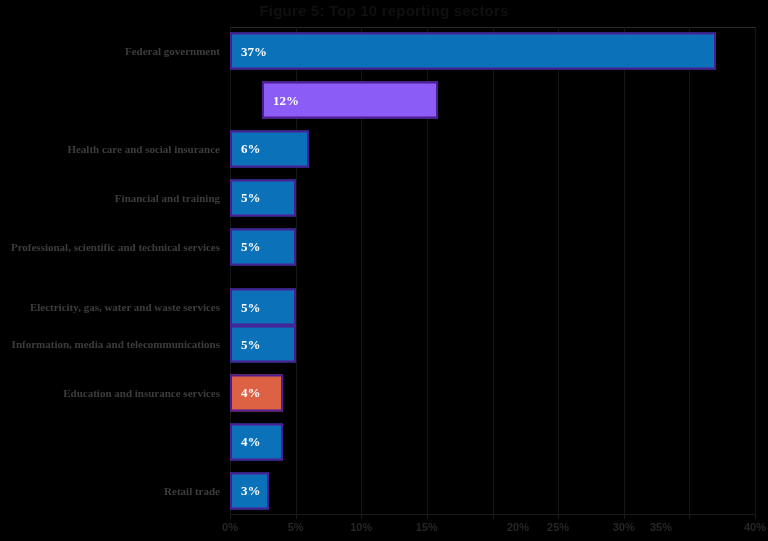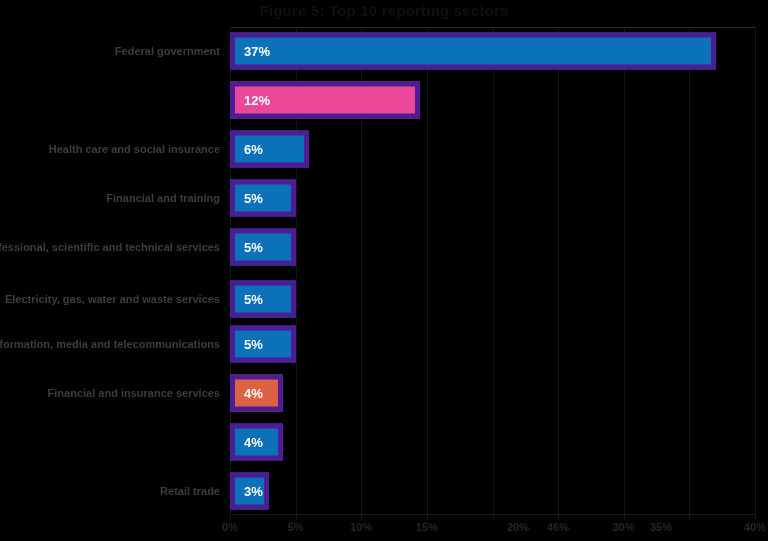--- a/index.html
+++ b/index.html
@@ -67,20 +67,21 @@
     height: 1px;
     background: #1b1b1b;
   }
 
   
   .row {
     position: absolute;
     left: 0;
     width: 100%;
     height: 48.8px;
+    font-family: Liberation Serif, serif;
   }
 
   .cat-label {
     position: absolute;
     right: 100%;
     margin-right: 10px;
     top: 50%;
     transform: translateY(-50%);
     font-size: 11px;
     font-weight: bold;
@@ -89,21 +90,21 @@
     text-align: right;
   }
 
   .bar {
     position: absolute;
     left: 0;
     top: 50%;
     transform: translateY(-50%);
     height: 37px;
     box-sizing: border-box;
-    border: 5px solid #4c1d95;
+    border: 2px solid #4c1d95;
     display: flex;
     align-items: center;
   }
   .bar.blue  { background: #0b72ba; }
   .bar.orange{ background: #dd6243; }
 
   .bar-value {
     color: #ffffff;
     font-size: 13px;
     font-weight: bold;
@@ -158,21 +159,21 @@
         <div class="gridline" style="left: 525px;"></div>
       </div>
     <div id="bars">
         <div class="row" style="top: 0px; height: 48.8px;">
           <div class="cat-label">Federal government</div>
           <div class="bar blue" style="width: 485.625px; background: rgb(11, 114, 186);">
             <span class="bar-value">37%</span>
           </div>
         </div>
         <div class="row" style="top: 48.8px; height: 48.8px;">
-          <div class="bar blue" style="width: 190px; background: #ec4899;">
+          <div class="bar blue" style="width: 176px; background: #8b5cf6; margin-left: 32px;">
             <span class="bar-value">12%</span>
           </div>
         </div>
         <div class="row" style="top: 97.6px; height: 48.8px;">
           <div class="cat-label">Health care and social insurance</div>
           <div class="bar blue" style="width: 78.75px; background: rgb(11, 114, 186);">
             <span class="bar-value">6%</span>
           </div>
         </div>
         <div class="row" style="top: 146.4px; height: 48.8px;">
@@ -180,34 +181,34 @@
           <div class="bar blue" style="width: 65.625px; background: rgb(11, 114, 186);">
             <span class="bar-value">5%</span>
           </div>
         </div>
         <div class="row" style="top: 195.2px; height: 48.8px;">
           <div class="cat-label">Professional, scientific and technical services</div>
           <div class="bar blue" style="width: 65.625px; background: rgb(11, 114, 186);">
             <span class="bar-value">5%</span>
           </div>
         </div>
-        <div class="row" style="top: 248px; height: 48.8px;">
+        <div class="row" style="top: 256px; height: 48.8px;">
           <div class="cat-label">Electricity, gas, water and waste services</div>
           <div class="bar blue" style="width: 65.625px; background: rgb(11, 114, 186);">
             <span class="bar-value">5%</span>
           </div>
         </div>
         <div class="row" style="top: 292.8px; height: 48.8px;">
           <div class="cat-label">Information, media and telecommunications</div>
           <div class="bar blue" style="width: 65.625px; background: rgb(11, 114, 186);">
             <span class="bar-value">5%</span>
           </div>
         </div>
         <div class="row" style="top: 341.6px; height: 48.8px;">
-          <div class="cat-label">Financial and insurance services</div>
+          <div class="cat-label">Education and insurance services</div>
           <div class="bar orange" style="width: 52.5px; background: rgb(221, 98, 67);">
             <span class="bar-value">4%</span>
           </div>
         </div>
         <div class="row" style="top: 390.4px; height: 48.8px;">
           <div class="bar blue" style="width: 52.5px; background: rgb(11, 114, 186);">
             <span class="bar-value">4%</span>
           </div>
         </div>
         <div class="row" style="top: 439.2px; height: 48.8px;">
@@ -226,21 +227,21 @@
       <div class="xtick" style="left: 230px;">0%</div>
       <div class="xtick-mark" style="left: 295.625px;"></div>
       <div class="xtick" style="left: 295.625px;">5%</div>
       <div class="xtick-mark" style="left: 361.25px;"></div>
       <div class="xtick" style="left: 361.25px;">10%</div>
       <div class="xtick-mark" style="left: 426.875px;"></div>
       <div class="xtick" style="left: 426.875px; text-align: center;">15%</div>
       <div class="xtick-mark" style="left: 492.5px;"></div>
       <div class="xtick" style="left: 518px;">20%</div>
       <div class="xtick-mark" style="left: 558.125px;"></div>
-      <div class="xtick" style="left: 558.125px;">46%</div>
+      <div class="xtick" style="left: 558.125px;">25%</div>
       <div class="xtick-mark" style="left: 623.75px;"></div>
       <div class="xtick" style="left: 623.75px;">30%</div>
       <div class="xtick-mark" style="left: 689.375px;"></div>
       <div class="xtick" style="left: 661px;">35%</div>
       <div class="xtick-mark" style="left: 755px;"></div>
       <div class="xtick" style="left: 755px;">40%</div>
     </div>
 
 </div>
 

